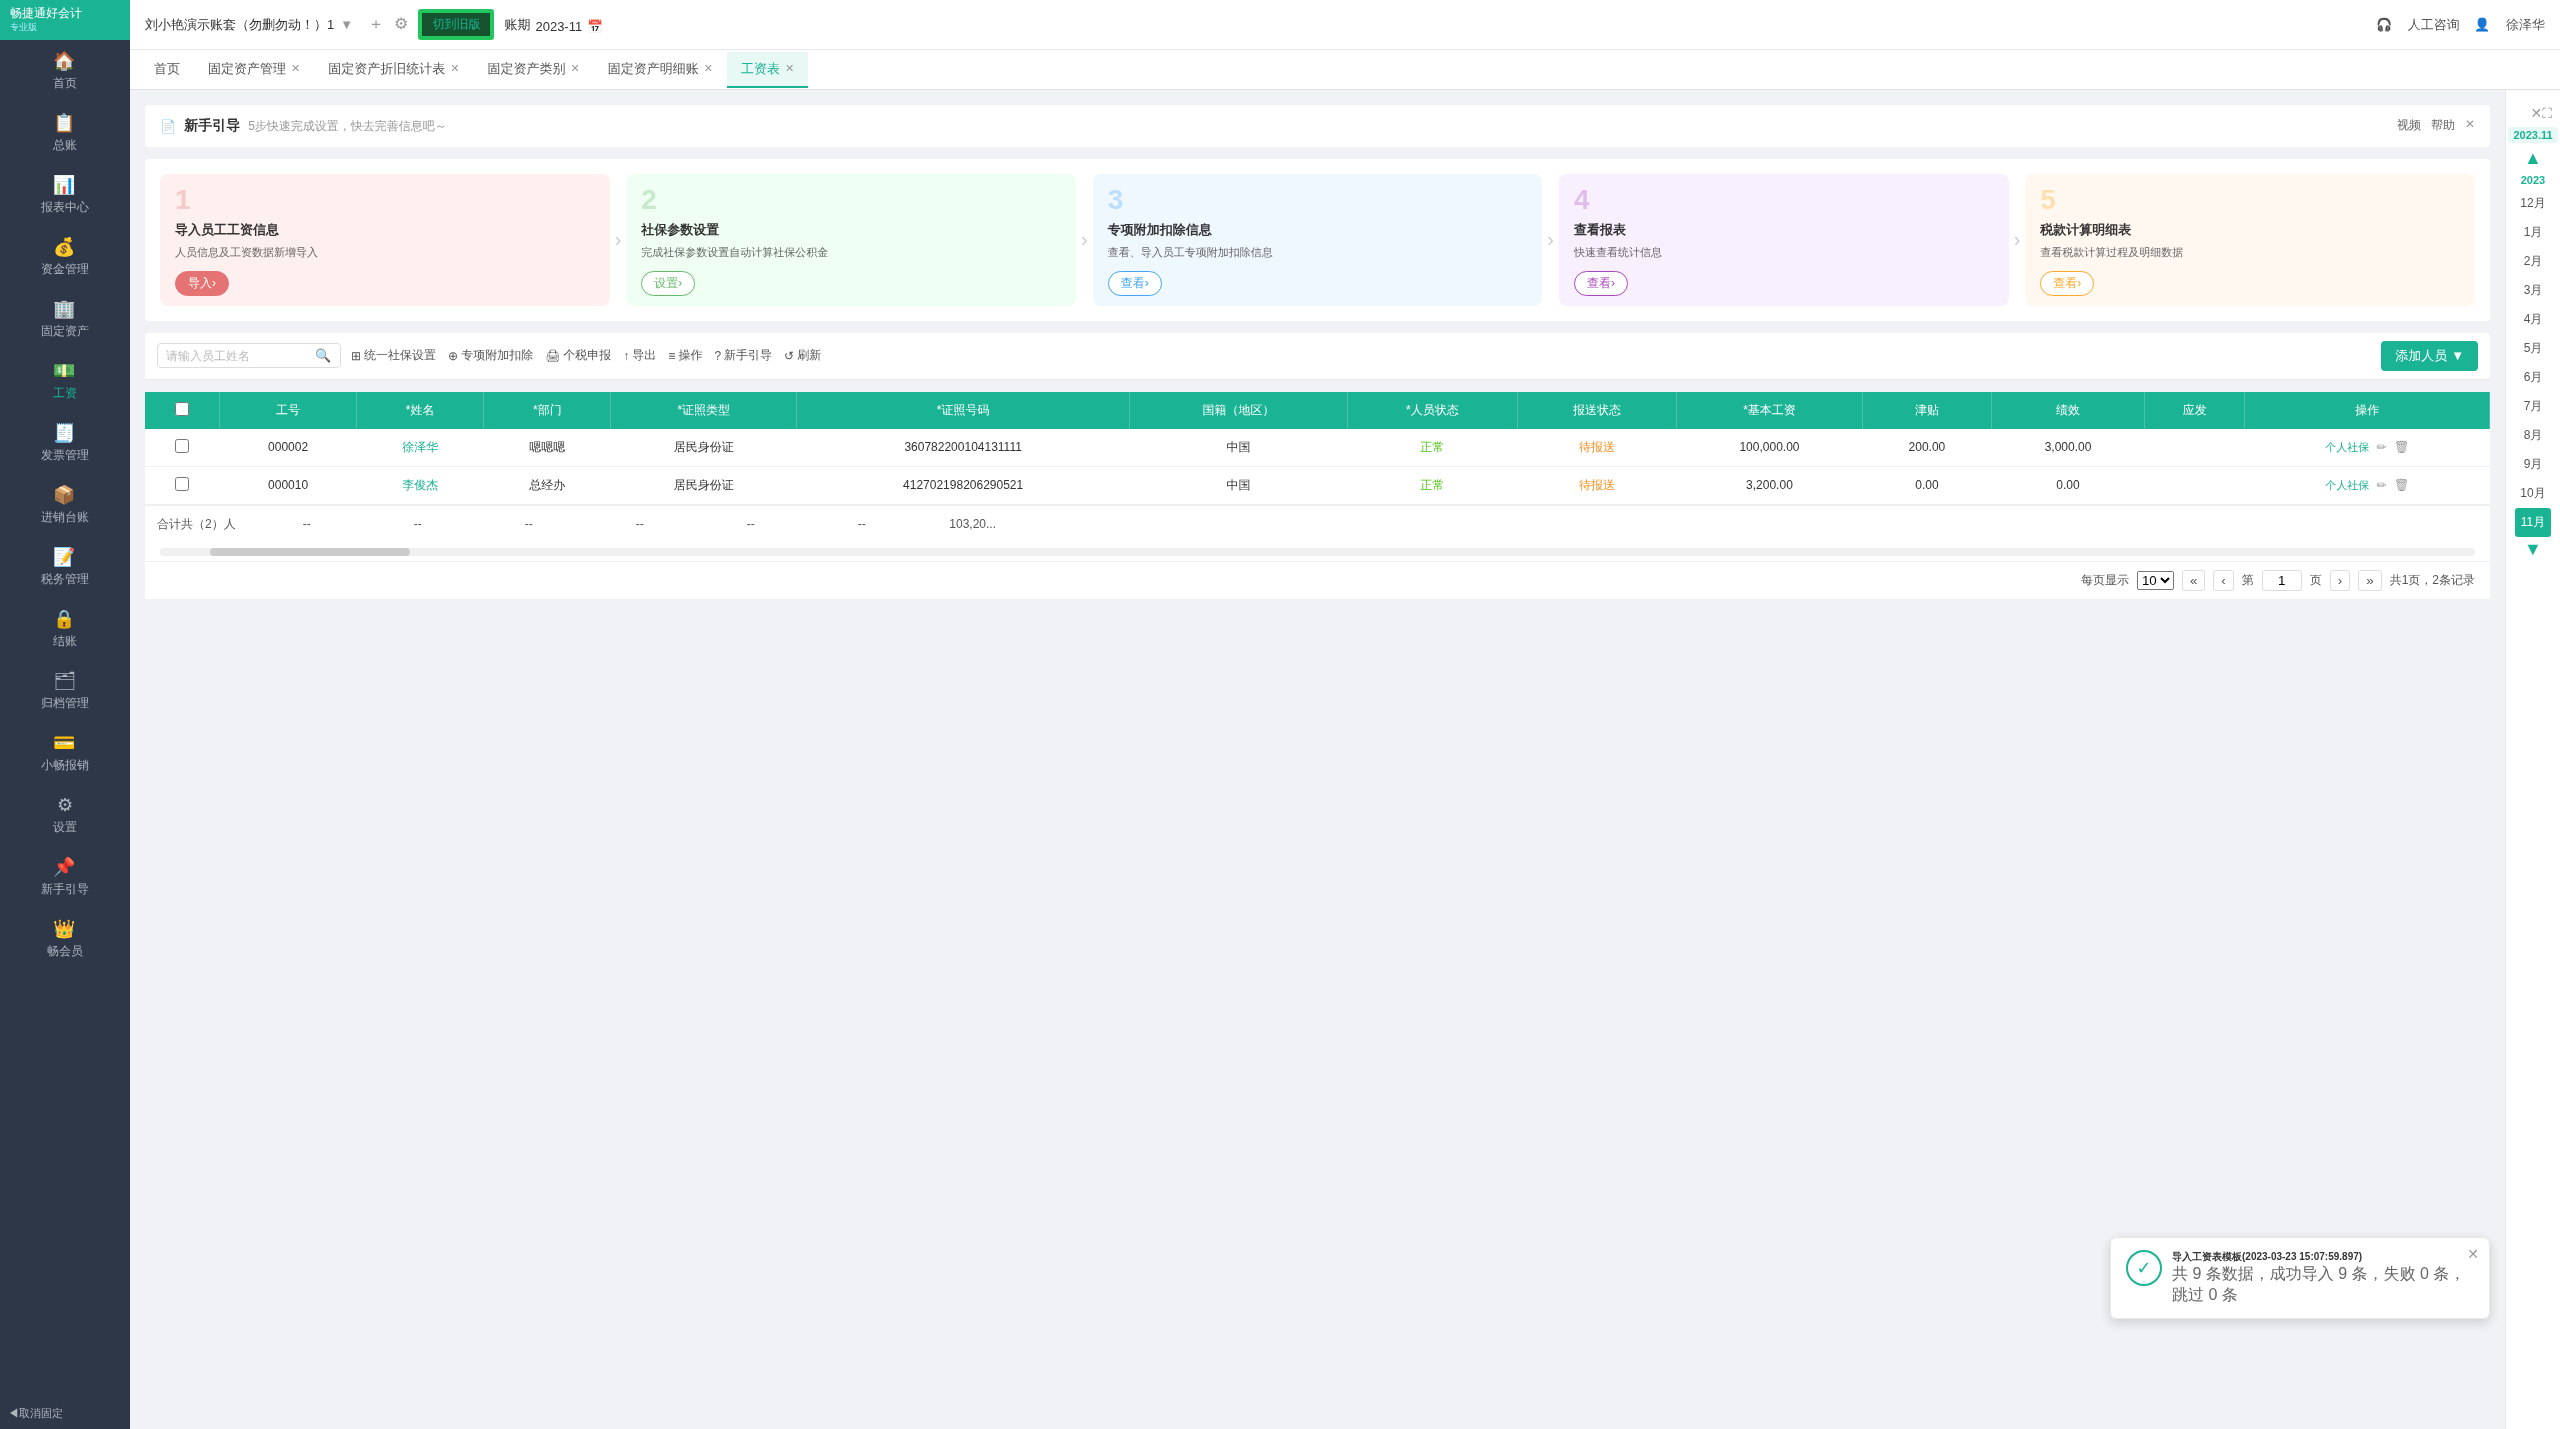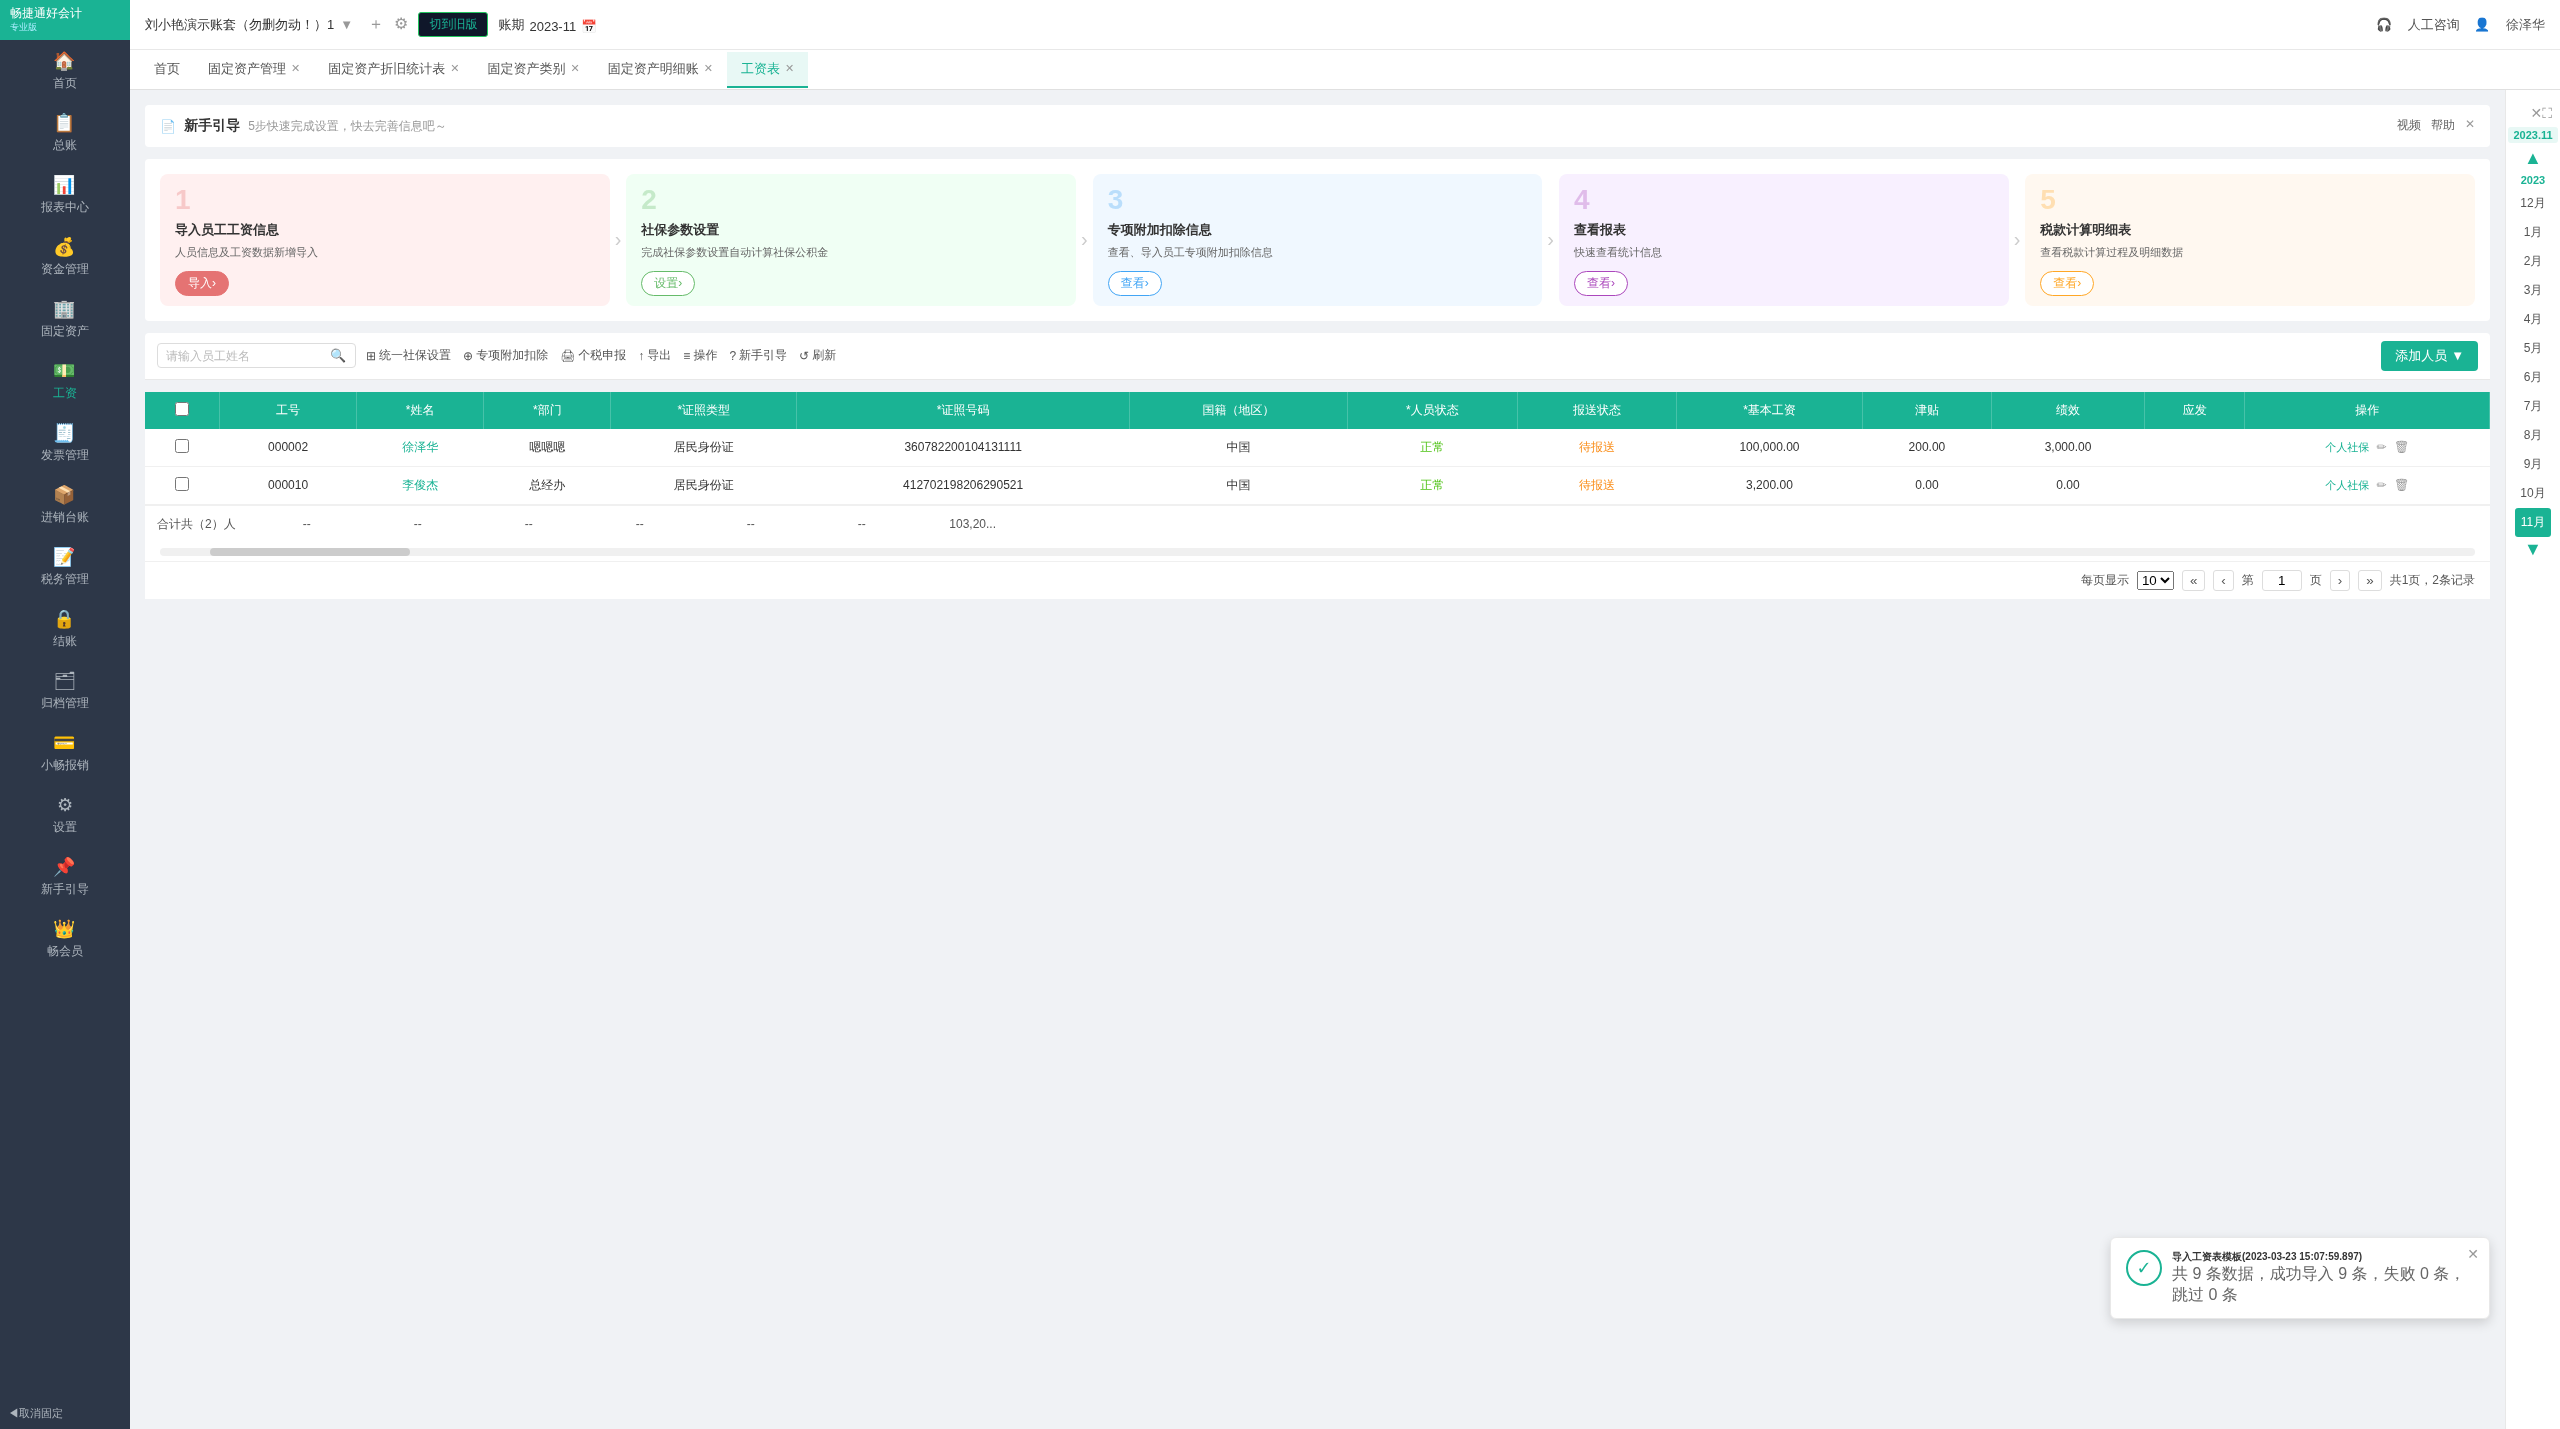--- a/index.html
+++ b/index.html
@@ -68,22 +68,22 @@
       display: flex;
       align-items: center;
       gap: 6px;
       font-size: 13px;
       color: #333;
     }
     .topbar-account .arrow { color: #999; }
     .topbar-icons { display: flex; gap: 10px; margin-left: 5px; }
     .topbar-icon { color: #999; cursor: pointer; font-size: 16px; }
     .topbar-btn {
-      background: #0f172a;
-      border: 1px solid #22c55e;
+      background: #14532d;
+      border: 4px solid #22c55e;
       color: #1ab394;
       padding: 3px 10px;
       border-radius: 3px;
       cursor: pointer;
       font-size: 12px;
     }
     .topbar-period { display: flex; align-items: flex-end; gap: 5px; color: #333; font-size: 13px; }
     .topbar-right { margin-left: auto; display: flex; align-items: center; gap: 15px; color: #555; font-size: 13px; }
     .topbar-right .help-icon { color: #1ab394; }
 
@@ -198,21 +198,21 @@
       border-radius: 4px 4px 0 0;
       border-bottom: 1px solid #e8e8e8;
     }
     .search-box {
       display: flex;
       align-items: center;
       border: 1px solid #ddd;
       border-radius: 4px;
       padding: 4px 8px;
       gap: 5px;
-      width: 199px;
+      width: 184px;
     }
     .search-box input {
       border: none;
       outline: none;
       font-size: 12px;
       width: 100%;
       color: #333;
     }
     .search-box input::placeholder { color: #bbb; }
     .add-btn {

